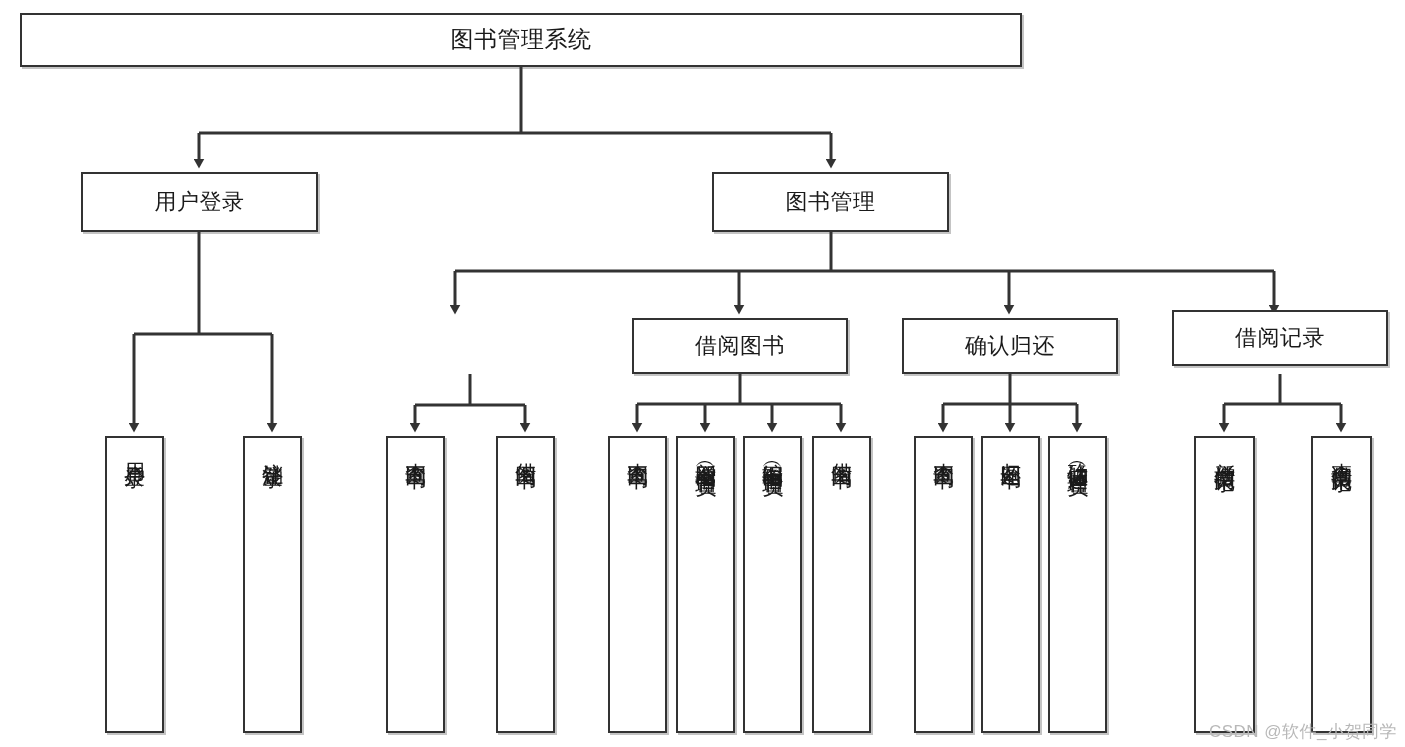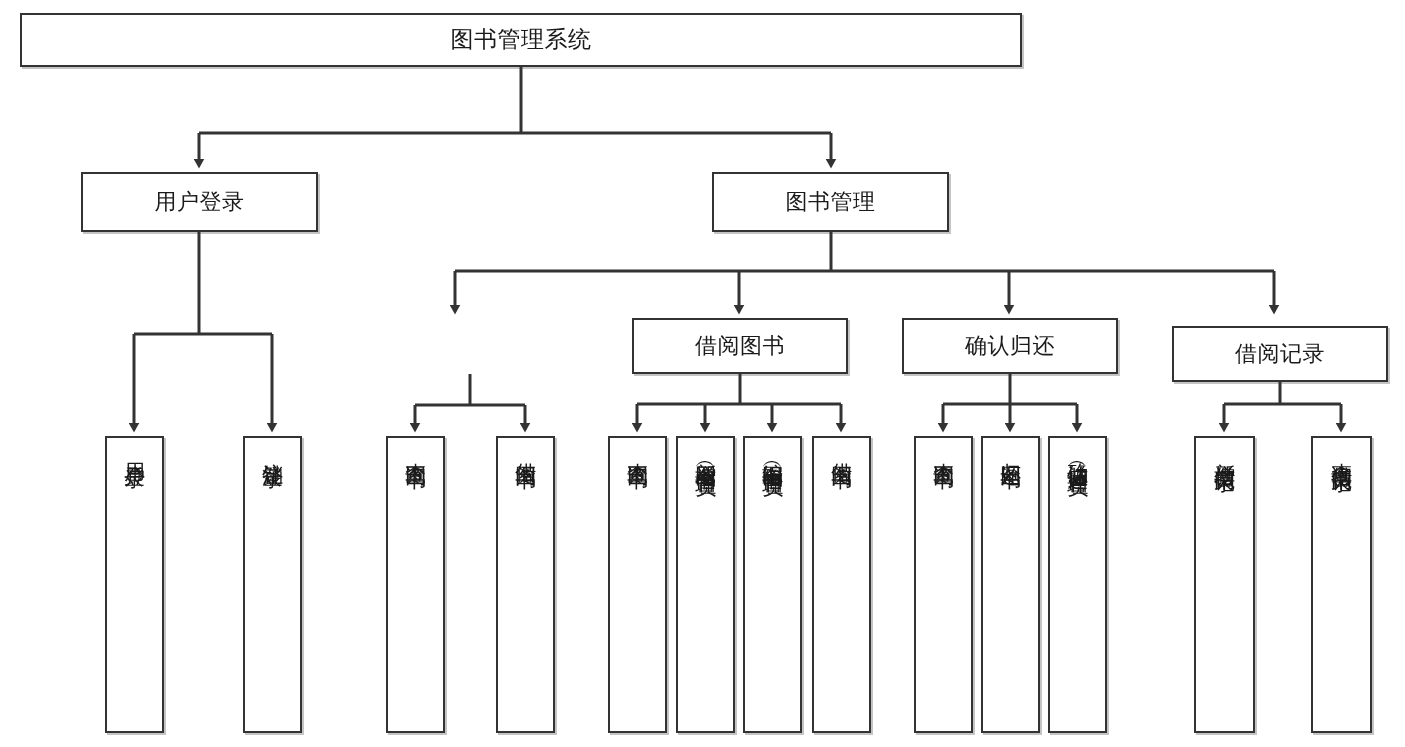--- a/index.html
+++ b/index.html
@@ -136,21 +136,21 @@
   <div class="node horiz" style="left:712px; top:172px; width:237px; height:60px;">
     <span class="label">图书管理</span>
   </div>
 
   <div class="node horiz" style="left:632px; top:318px; width:216px; height:56px;">
     <span class="label">借阅图书</span>
   </div>
   <div class="node horiz" style="left:902px; top:318px; width:216px; height:56px;">
     <span class="label">确认归还</span>
   </div>
-  <div class="node horiz" style="left:1172px; top:326px; width:216px; height:56px;">
+  <div class="node horiz" style="left:1172px; top:310px; width:216px; height:56px;">
     <span class="label">借阅记录</span>
   </div>
 
   <div class="node vert" style="left:105px; top:436px; width:59px; height:297px;">
     <span class="label">用户登录</span>
   </div>
   <div class="node vert" style="left:243px; top:436px; width:59px; height:297px;">
     <span class="label">注销登录</span>
   </div>
 
@@ -184,14 +184,15 @@
     <span class="label">确认归还（管理员）</span>
   </div>
 
   <div class="node vert" style="left:1194px; top:436px; width:61px; height:297px;">
     <span class="label">新增借阅记录</span>
   </div>
   <div class="node vert" style="left:1311px; top:436px; width:61px; height:297px;">
     <span class="label">查询借阅记录</span>
   </div>
 
+  <div class="watermark">CSDN @软件_小贺同学</div>
 
 </div>
 
 </body></html>

